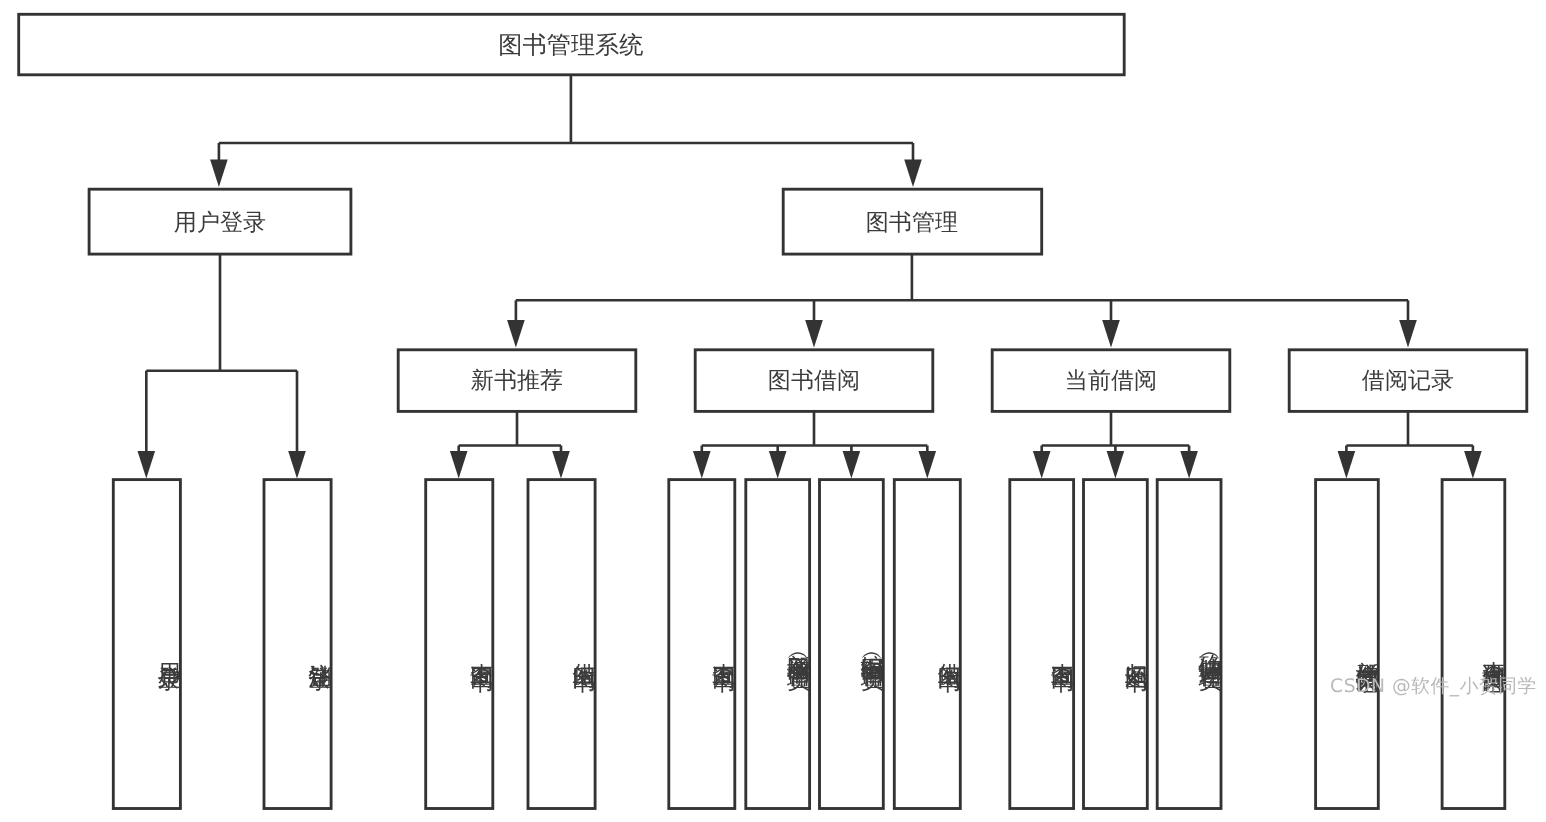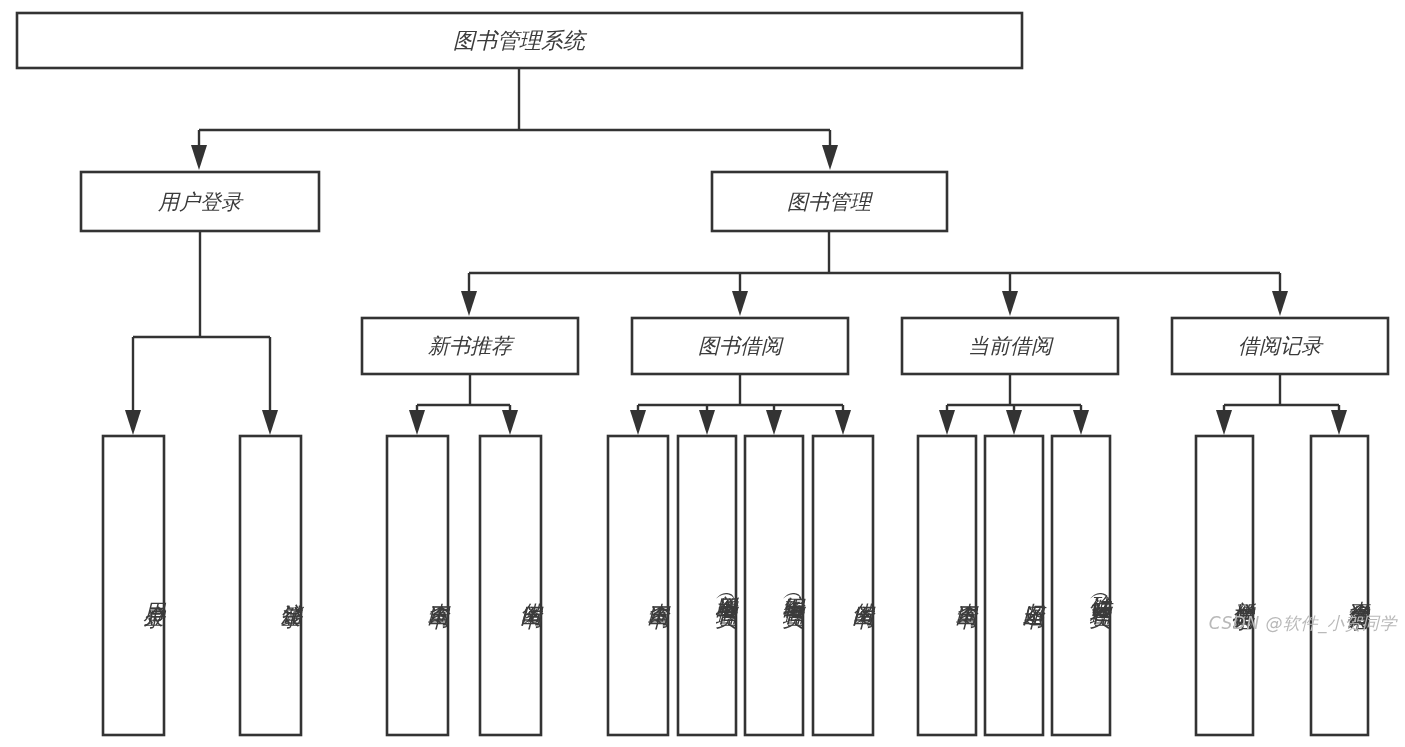--- a/index.html
+++ b/index.html
@@ -11,21 +11,20 @@
     width: 1405px;
     height: 747px;
     font-family: "DejaVu Sans", "Liberation Sans", sans-serif;
     overflow: hidden;
     position: relative;
   }
   #diagram-root {
     position: relative;
     width: 1405px;
     height: 639px;
-    font-style: italic;
   }
   svg.diagram {
     position: absolute;
     top: 0;
     left: 0;
     width: 1405px;
     height: 747px;
   }
   .node-box {
     fill: #ffffff;

